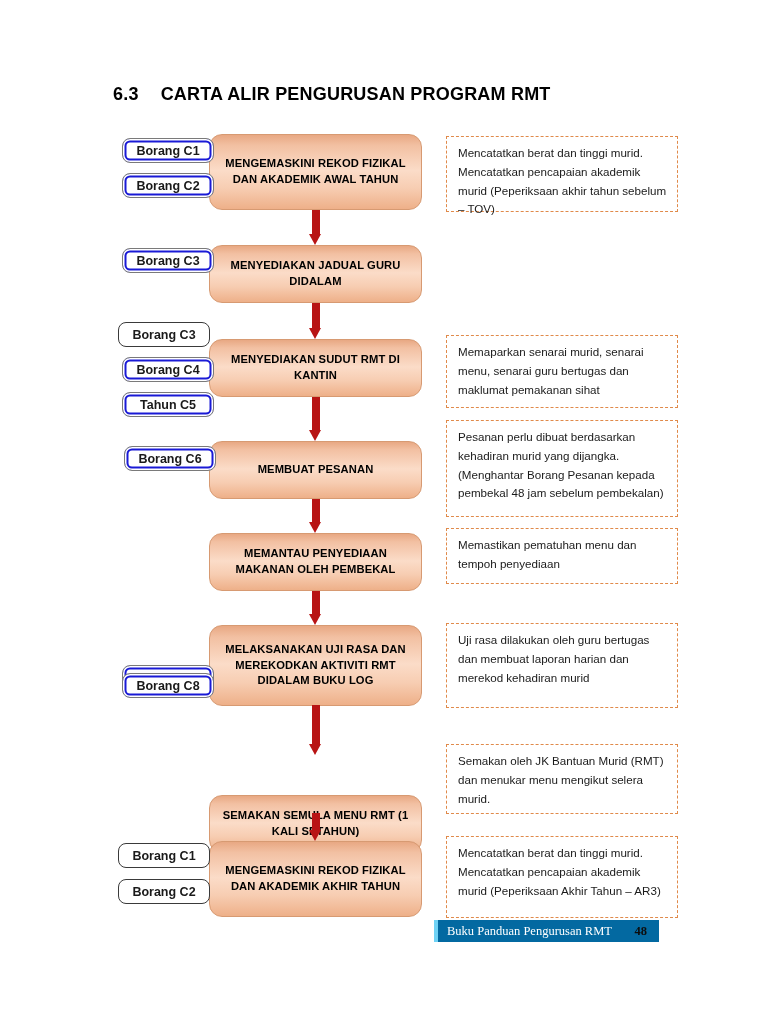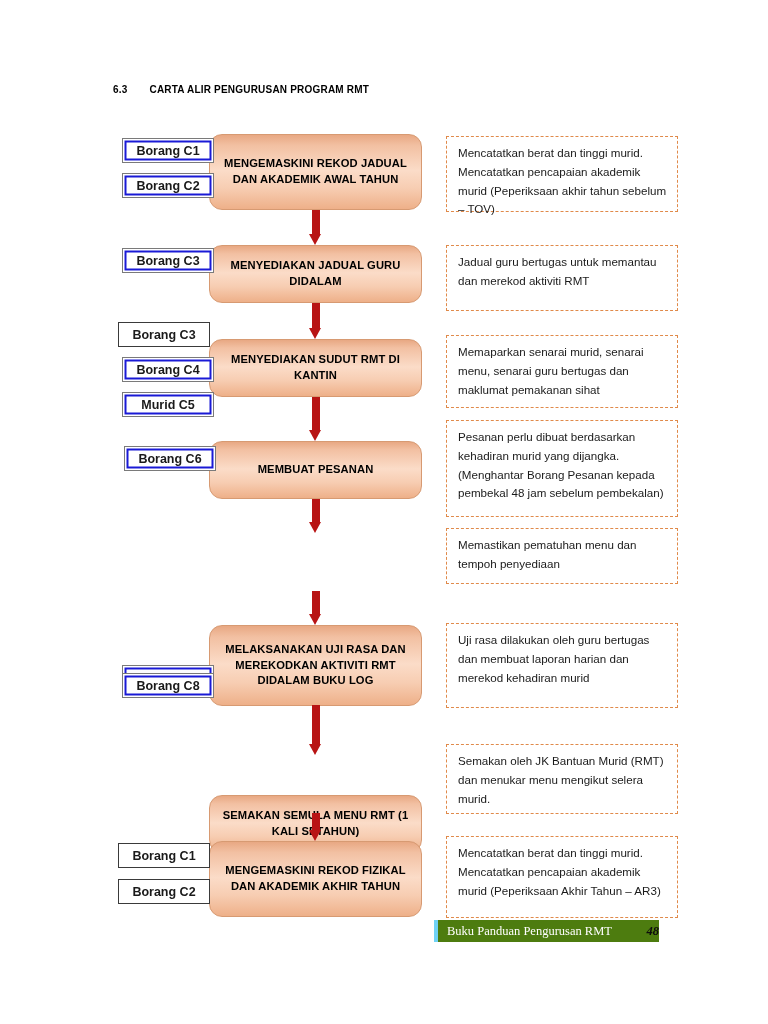--- a/index.html
+++ b/index.html
@@ -15,21 +15,21 @@
     color: #000;
     position: relative;
     overflow: hidden;
   }
 
   
   .doc-heading {
     position: absolute;
     left: 113px;
     top: 84px;
-    font-size: 10px;
+    font-size: 18px;
     font-weight: bold;
     letter-spacing: 0.2px;
     white-space: nowrap;
   }
   .doc-heading .num { margin-right: 22px; }
 
   
   .flow {
     position: absolute;
     left: 0;
@@ -44,20 +44,21 @@
     width: 92px;
     height: 25px;
     background: #ffffff;
     display: flex;
     align-items: center;
     justify-content: center;
     font-size: 12.5px;
     font-weight: bold;
     color: #1a1a1a;
     white-space: nowrap;
+    border-radius: 8px;
   }
   
   .borang.blue {
     border: 1.5px solid #7a7a7a;
     box-shadow: inset 0 0 0 1.5px #ffffff, inset 0 0 0 3.5px #1a1ad6;
   }
   
   .borang.plain {
     border: 1.5px solid #3a3a3a;
     box-shadow: inset 0 0 0 1px #ffffff;
@@ -124,80 +125,80 @@
     border-top: 11px solid #b81414;
   }
 
   
   .footer-banner {
     position: absolute;
     left: 434px;
     top: 920px;
     width: 225px;
     height: 22px;
-    background: #4d7c0f;
+    background: #0369a1;
     display: flex;
     align-items: center;
     border-left: 4px solid #6fd2f5;
   }
   .footer-banner .ftitle {
     font-family: "Liberation Serif", serif;
     font-size: 12.5px;
     color: #ffffff;
     margin-left: 9px;
     white-space: nowrap;
   }
   .footer-banner .fpage {
     font-family: "Liberation Serif", serif;
     font-size: 12.5px;
     font-weight: bold;
     color: #0d0d0d;
     margin-left: auto;
-    font-style: italic;
+    margin-right: 12px;
   }
 </style>
 </head>
 <body>
 
 <div class="doc-heading">
   <span class="num">6.3</span><span>CARTA ALIR PENGURUSAN PROGRAM RMT</span>
 </div>
 
 <div class="flow" id="flow-root">
-    <div class="proc" style="top: 134px; height: 76px;">MENGEMASKINI REKOD JADUAL DAN AKADEMIK AWAL TAHUN</div>
+    <div class="proc" style="top: 134px; height: 76px;">MENGEMASKINI REKOD FIZIKAL DAN AKADEMIK AWAL TAHUN</div>
     <div class="desc" style="top: 136px; height: 76px;">Mencatatkan berat dan tinggi murid. Mencatatkan pencapaian akademik murid (Peperiksaan akhir tahun sebelum – TOV)</div>
     <div class="borang blue" style="top: 138px; left: 122px;">Borang C1</div>
     <div class="borang blue" style="top: 173px; left: 122px;">Borang C2</div>
     <div class="arrow" style="top: 210px; height: 35px;">
       <div class="shaft" style="height: 25px;"></div>
       <div class="head" style="top: 24px;"></div>
     </div>
     <div class="proc" style="top: 245px; height: 58px;">MENYEDIAKAN JADUAL GURU DIDALAM</div>
-    <div class="desc" style="top: 245px; height: 66px;">Jadual guru bertugas untuk memantau dan merekod aktiviti RMT</div>
     <div class="borang blue" style="top: 248px; left: 122px;">Borang C3</div>
     <div class="arrow" style="top: 303px; height: 36px;">
       <div class="shaft" style="height: 26px;"></div>
       <div class="head" style="top: 25px;"></div>
     </div>
     <div class="proc" style="top: 339px; height: 58px;">MENYEDIAKAN SUDUT RMT DI KANTIN</div>
     <div class="desc" style="top: 335px; height: 73px;">Memaparkan senarai murid, senarai menu, senarai guru bertugas dan maklumat pemakanan sihat</div>
     <div class="borang plain" style="top: 322px; left: 118px;">Borang C3</div>
     <div class="borang blue" style="top: 357px; left: 122px;">Borang C4</div>
-    <div class="borang blue" style="top: 392px; left: 122px;">Murid C5</div>
+    <div class="borang blue" style="top: 392px; left: 122px;">Tahun C5</div>
     <div class="arrow" style="top: 397px; height: 44px;">
       <div class="shaft" style="height: 34px;"></div>
       <div class="head" style="top: 33px;"></div>
     </div>
     <div class="proc" style="top: 441px; height: 58px;">MEMBUAT PESANAN</div>
     <div class="desc" style="top: 420px; height: 97px;">Pesanan perlu dibuat berdasarkan kehadiran murid yang dijangka. (Menghantar Borang Pesanan kepada pembekal 48 jam sebelum pembekalan)</div>
     <div class="borang blue" style="top: 446px; left: 124px;">Borang C6</div>
     <div class="arrow" style="top: 499px; height: 34px;">
       <div class="shaft" style="height: 24px;"></div>
       <div class="head" style="top: 23px;"></div>
     </div>
+    <div class="proc" style="top: 533px; height: 58px;">MEMANTAU PENYEDIAAN MAKANAN OLEH PEMBEKAL</div>
     <div class="desc" style="top: 528px; height: 56px;">Memastikan pematuhan menu dan tempoh penyediaan</div>
     <div class="arrow" style="top: 591px; height: 34px;">
       <div class="shaft" style="height: 24px;"></div>
       <div class="head" style="top: 23px;"></div>
     </div>
     <div class="proc" style="top: 625px; height: 81px;">MELAKSANAKAN UJI RASA DAN MEREKODKAN AKTIVITI RMT DIDALAM BUKU LOG</div>
     <div class="desc" style="top: 623px; height: 85px;">Uji rasa dilakukan oleh guru bertugas dan membuat laporan harian dan merekod kehadiran murid</div>
     <div class="borang blue" style="top: 637px; left: 122px; margin-top: 28px;">Borang C7</div>
     <div class="borang blue" style="top: 673px; left: 122px;">Borang C8</div>
     <div class="arrow" style="top: 705px; height: 50px;">

